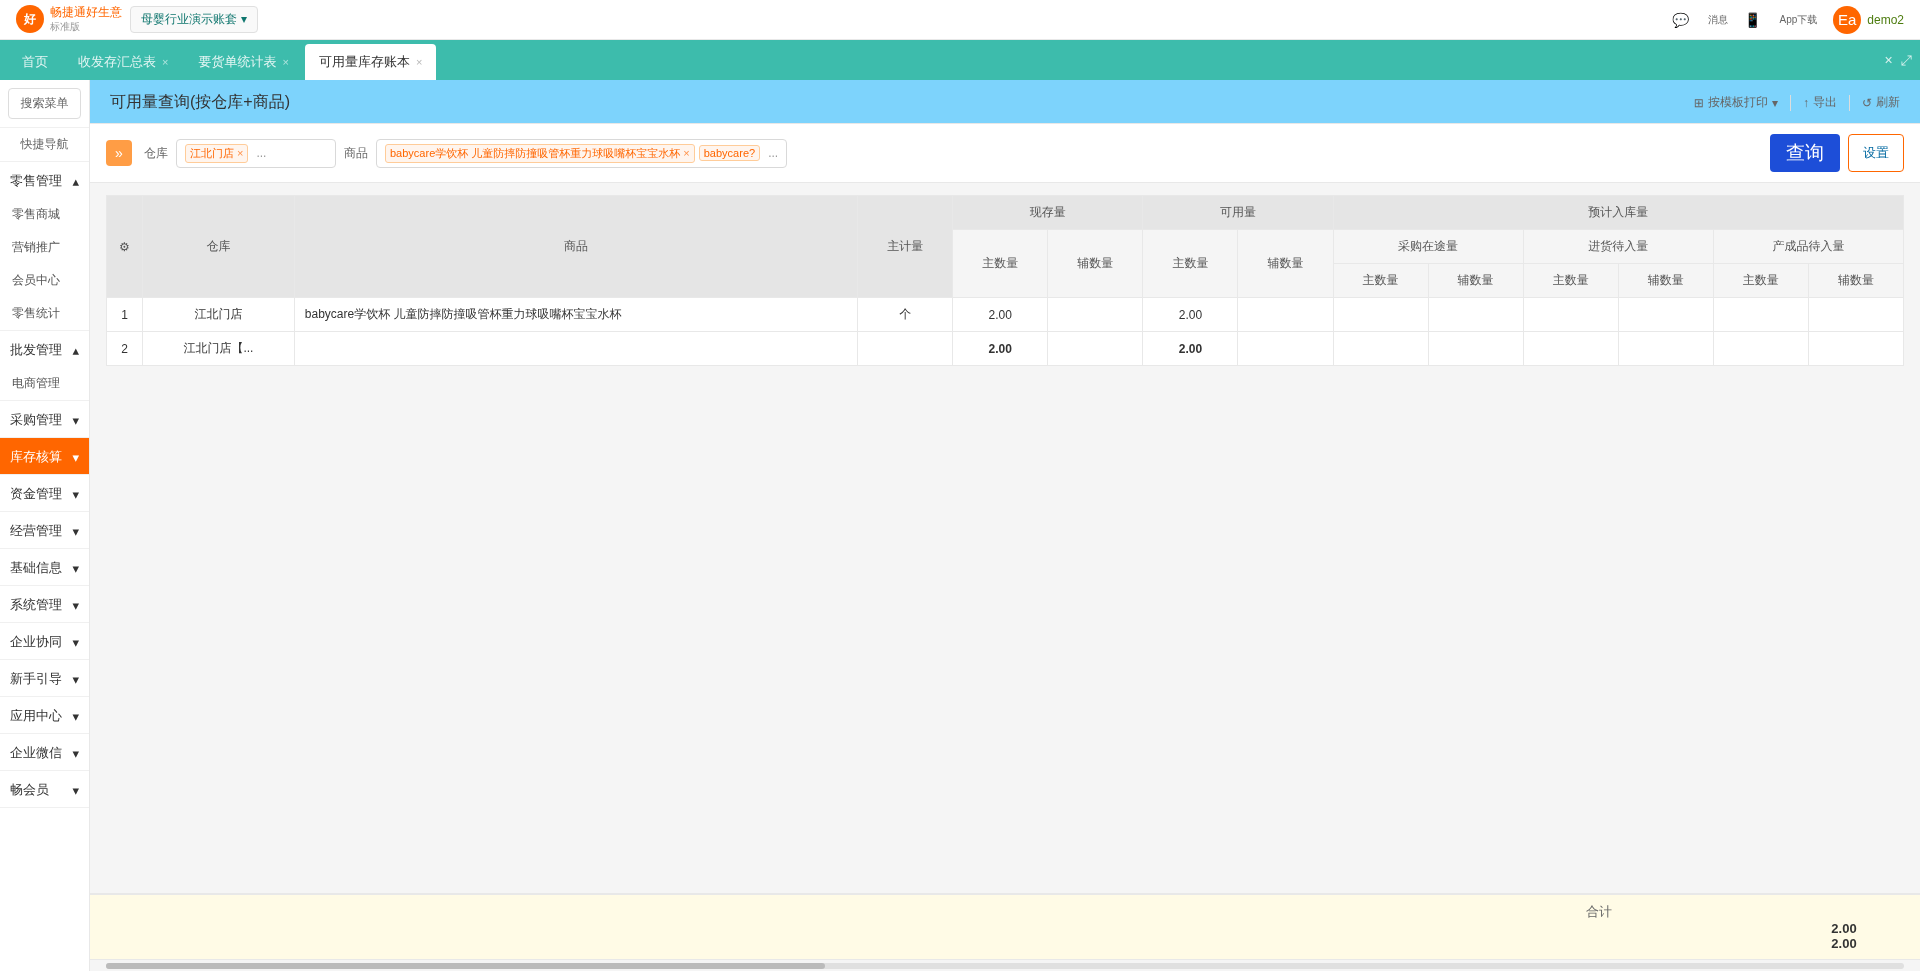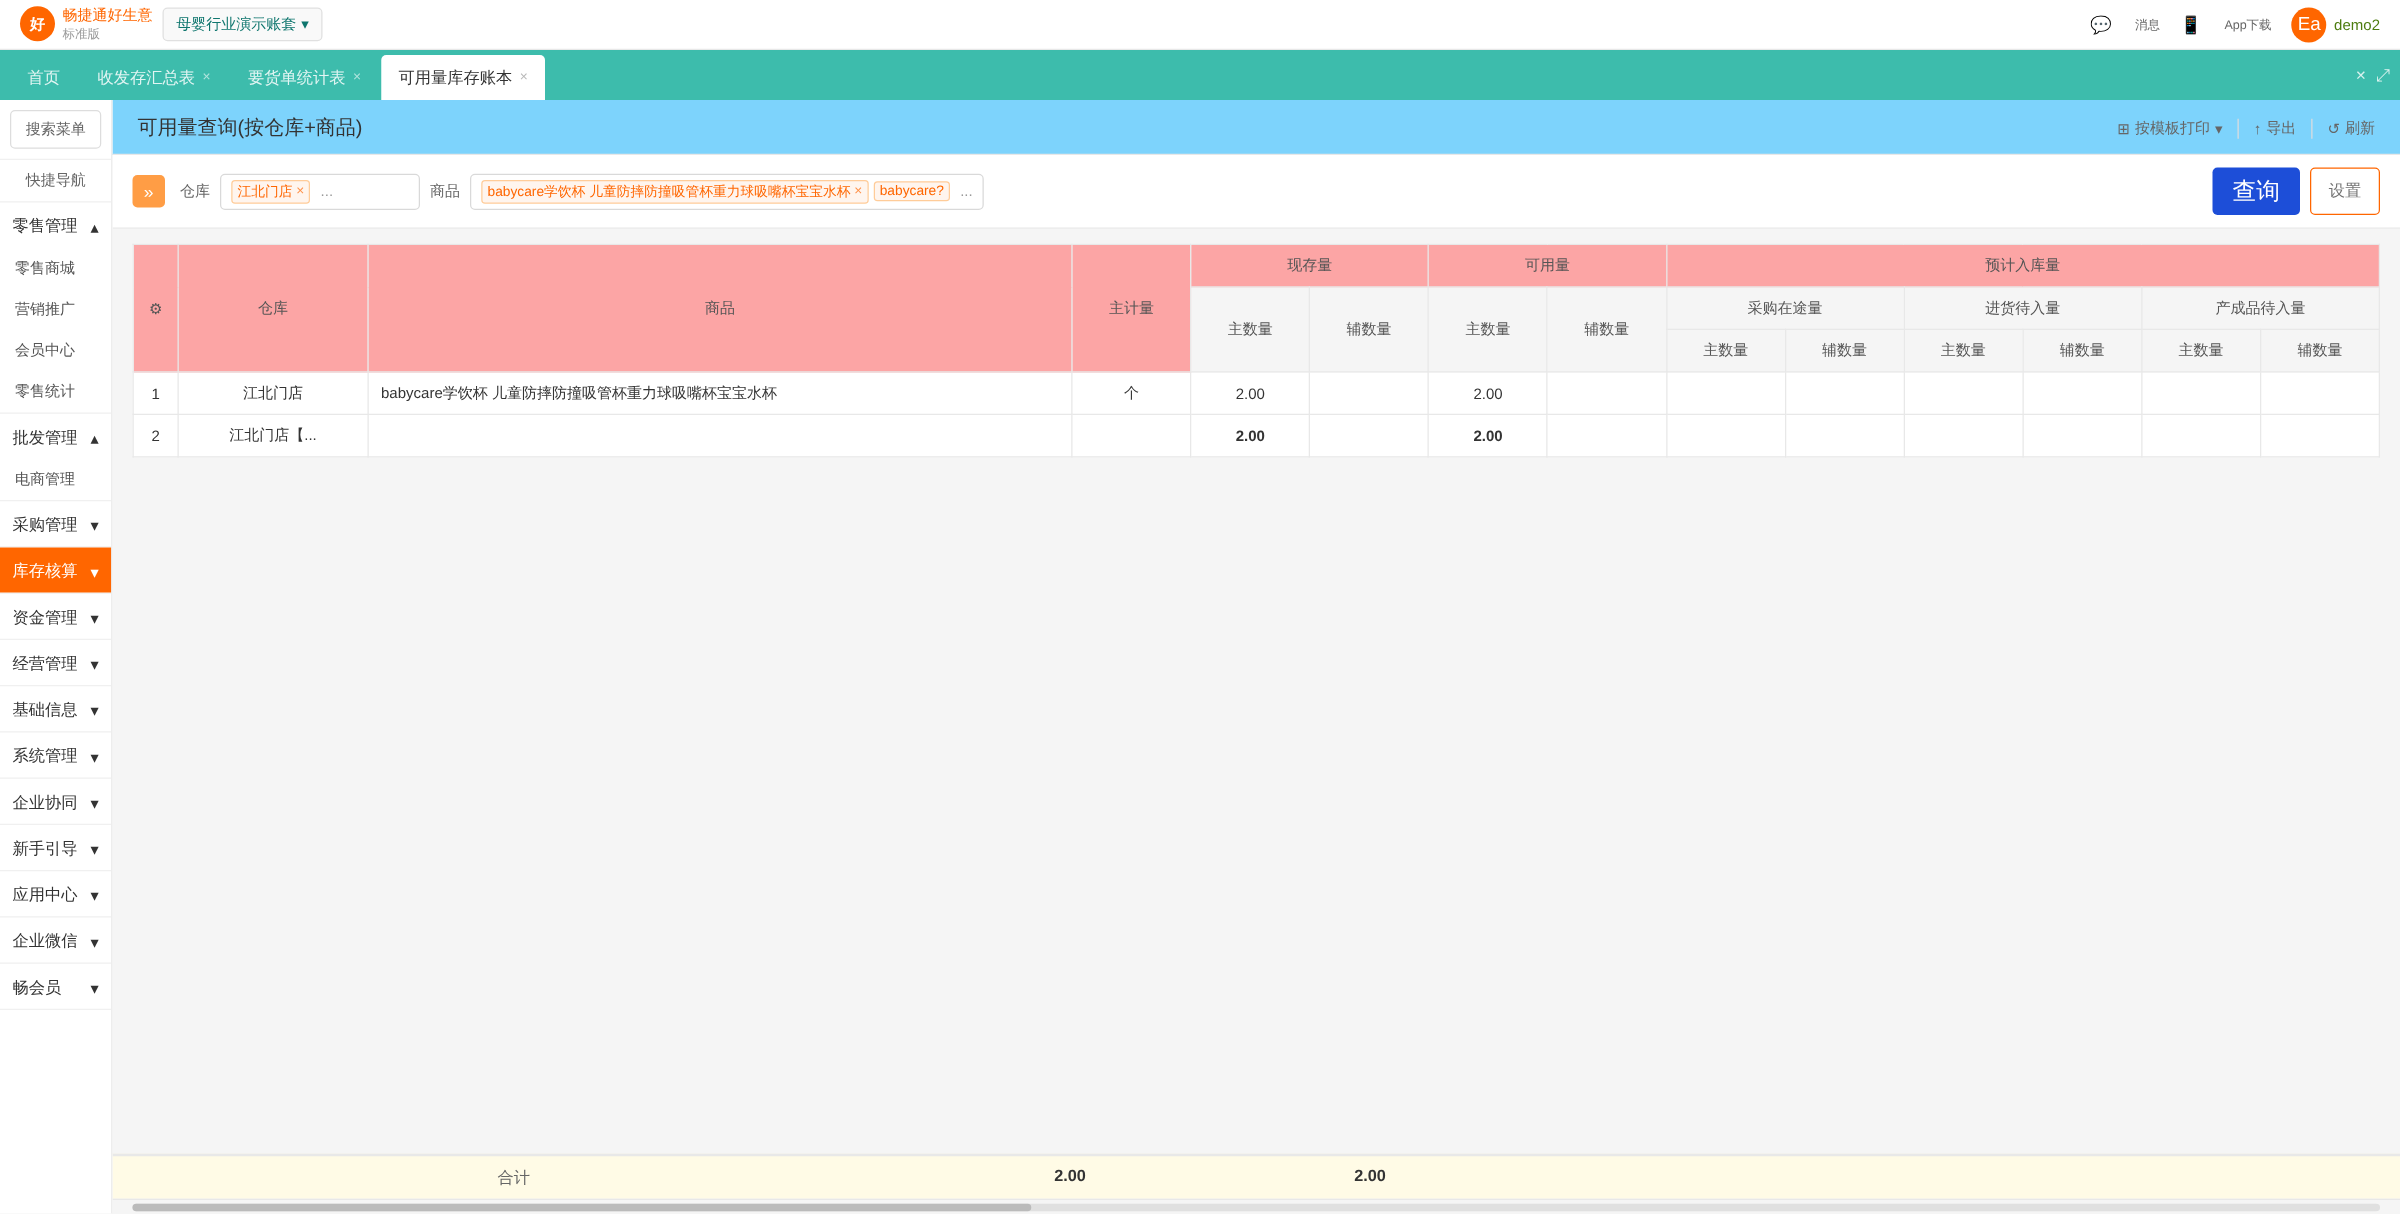--- a/index.html
+++ b/index.html
@@ -151,21 +151,21 @@
       border-radius: 3px; padding: 1px 4px; font-size: 11px; color: #ff6600;
     }
     .filter-tag .tag-x { cursor: pointer; opacity: 0.7; }
     .filter-more { color: #999; font-size: 12px; margin-left: 4px; cursor: pointer; }
     .filter-buttons { display: flex; gap: 8px; flex-shrink: 0; }
     .btn-query {
       background: #1d4ed8; color: #fff; border: none;
       padding: 6px 16px; border-radius: 4px; font-size: 19px; cursor: pointer;
     }
     .btn-settings {
-      background: #fff; color: #737373; border: 1px solid #ff6600;
+      background: #fff; color: #0369a1; border: 1px solid #ff6600;
       padding: 5px 14px; border-radius: 4px; font-size: 13px; cursor: pointer;
     }
 
     
     .table-area {
       flex: 1; overflow: auto;
       padding: 12px 16px;
     }
     .data-table {
       width: 100%; border-collapse: collapse;
@@ -178,21 +178,21 @@
       font-size: 12px;
       text-align: center;
     }
     .data-table th {
       background: #f5f5f5;
       color: #555;
       font-weight: 500;
       white-space: nowrap;
     }
     .data-table thead tr:first-child th {
-      background: #fca5a5;
+      background: #e5e5e5;
     }
     .data-table td { color: #333; }
     .settings-col { width: 36px; }
     .th-settings { background: #f5f5f5; }
 
     
     .table-footer {
       background: #fffbe6;
       border-top: 2px solid #e8e8e8;
       display: flex;
@@ -488,21 +488,21 @@
             <td></td>
             <td></td>
             <td></td>
             <td></td>
           </tr>
         </tbody>
       </table>
     </div>
 
     <div class="table-footer">
-      <div style="display:flex;width:100%;align-items:flex-start;">
+      <div style="display:flex;width:100%;align-items:flex-end;flex-direction:column;">
         <span style="width:610px;font-size:13px;color:#666;text-align:center;">合计</span>
         <span style="width:80px;"></span>
         <span style="width:120px;font-weight:bold;font-size:13px;text-align:center;">2.00</span>
         <span style="width:120px;"></span>
         <span style="width:120px;font-weight:bold;font-size:13px;text-align:center;">2.00</span>
       </div>
     </div>
 
     <div class="scrollbar-area">
       <div class="scrollbar-track">

